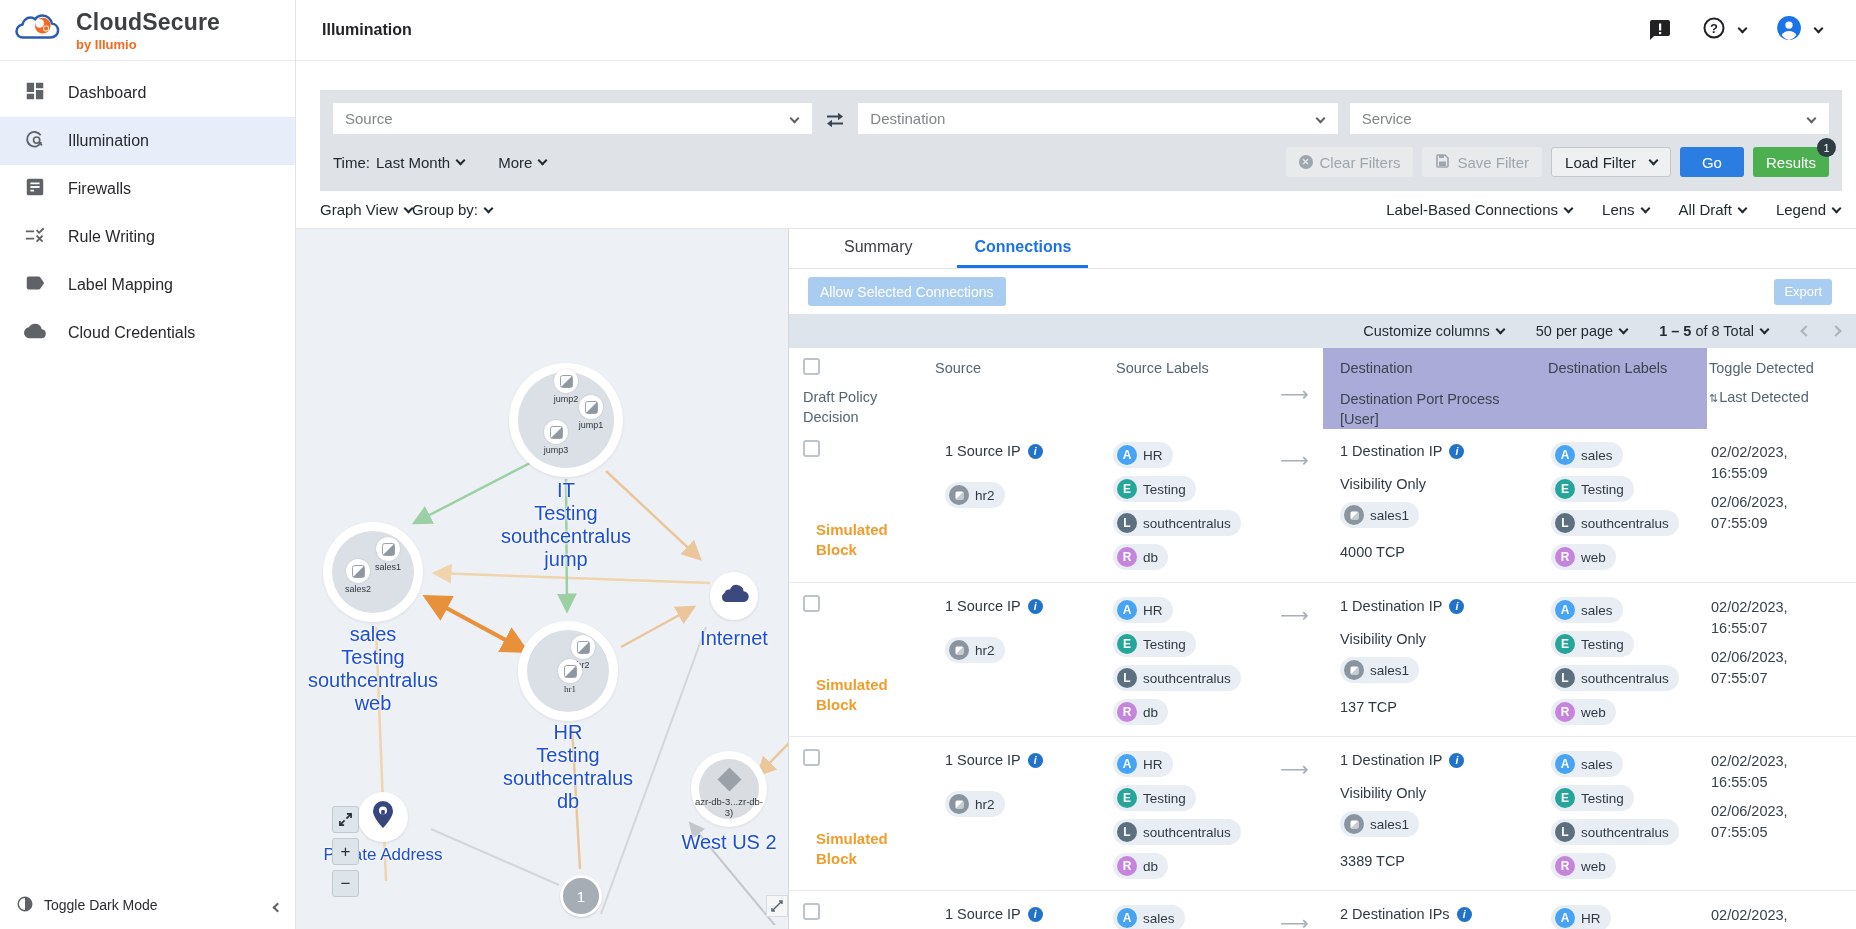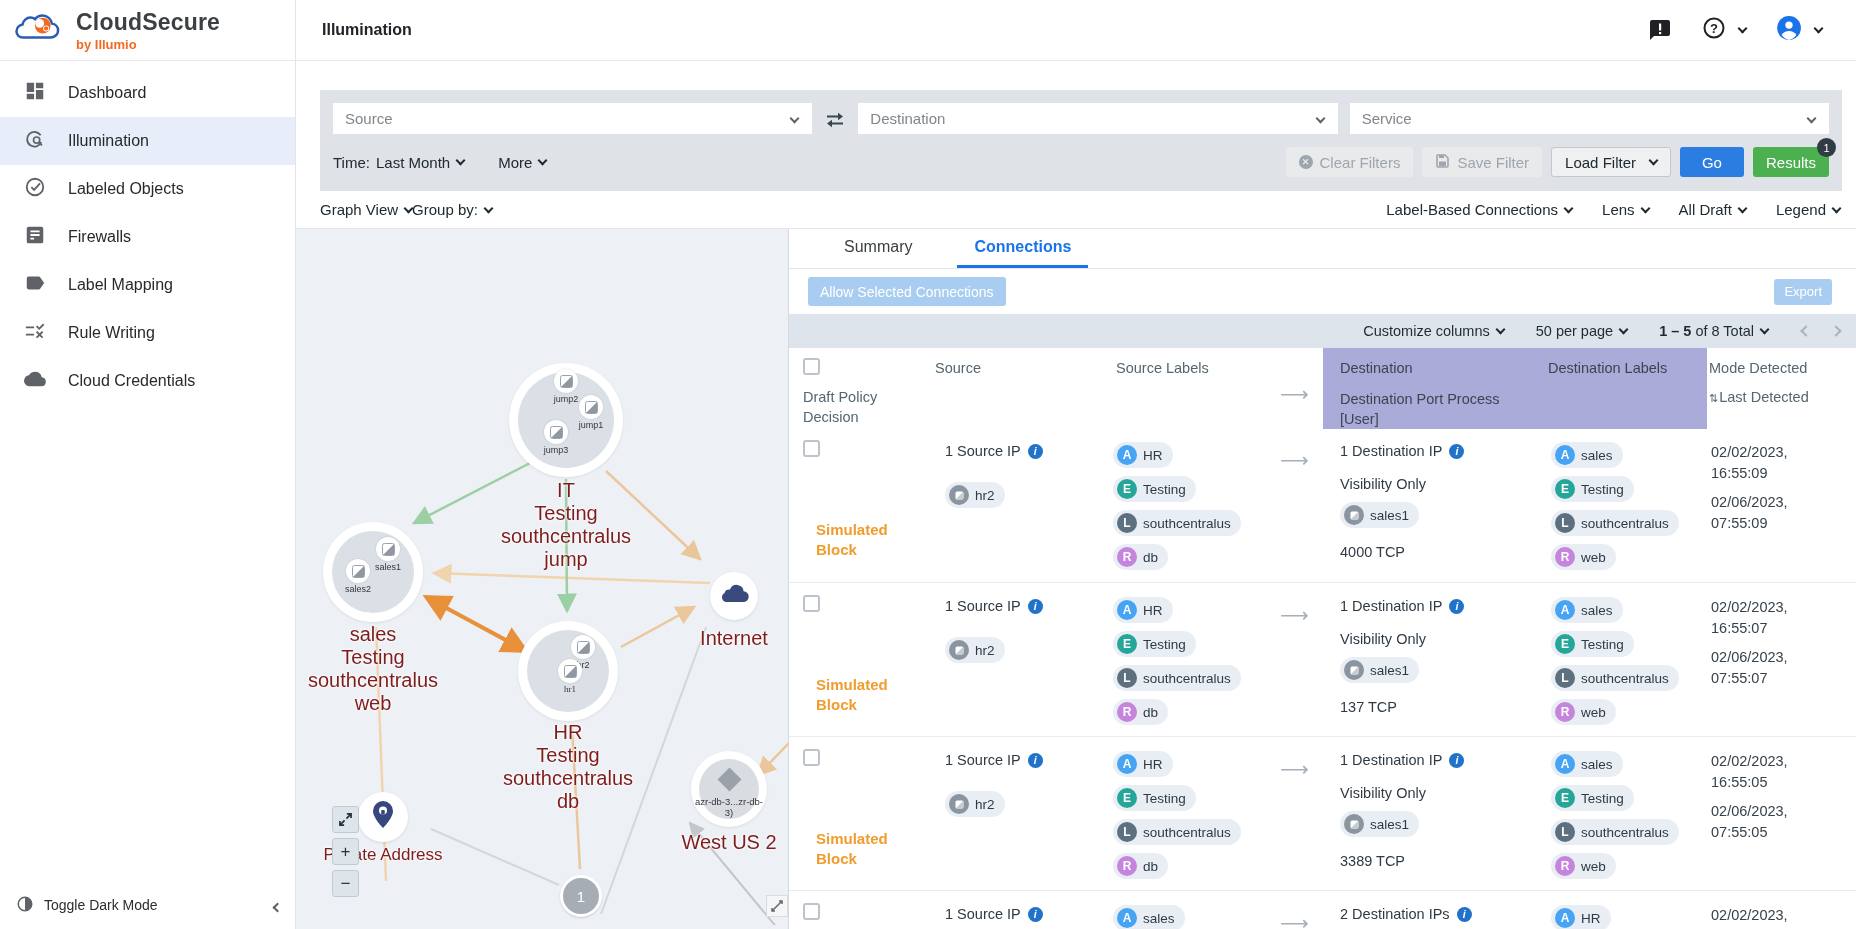--- a/index.html
+++ b/index.html
@@ -60,21 +60,21 @@
   
   .content { flex:1; display:flex; min-height:0; }
   .graph-pane { width:493px; flex:none; background:#edf1f5; position:relative; overflow:hidden; border-right:1px solid #d5d9dd; }
   .edges { position:absolute; inset:0; }
 
   .gnode { position:absolute; border-radius:50%; background:#fff; box-shadow:0 1px 3px rgba(0,0,0,.08); }
   .gnode .inner { position:absolute; inset:9px; border-radius:50%; background:#dbe0e6; }
   .gmember { position:absolute; width:48px; display:flex; flex-direction:column; align-items:center; }
   .gm-icon { width:24px; height:24px; border-radius:50%; background:#fff; display:flex; align-items:center; justify-content:center; box-shadow:0 0 2px rgba(0,0,0,.15); }
   .gm-label { font-size:9px; color:#33383d; margin-top:1px; }
-  .glabel { position:absolute; text-align:center; font-size:20px; line-height:23px; color:#7f1d1d; text-shadow:0 0 3px #fff,0 0 3px #fff; }
+  .glabel { position:absolute; text-align:center; font-size:20px; line-height:23px; color:#1d4ed8; text-shadow:0 0 3px #fff,0 0 3px #fff; }
   .glabel.small { font-size:17px; line-height:20px; }
   .simple-node { position:absolute; border-radius:50%; background:#fff; box-shadow:0 1px 3px rgba(0,0,0,.1); display:flex; align-items:center; justify-content:center; }
   .diamond { width:17px; height:17px; background:#9aa1a8; transform:rotate(45deg); }
   .west-inner-label { position:absolute; width:100%; text-align:center; top:45px; font-size:9.5px; color:#33383d; }
   .cluster { position:absolute; width:42px; height:42px; border-radius:50%; background:#a7adb4; border:3px solid #fff; color:#fff; font-size:15px; display:flex; align-items:center; justify-content:center; box-shadow:0 1px 2px rgba(0,0,0,.15); }
   .zoombtn { position:absolute; left:36px; width:27px; height:27px; background:#dde4ea; border:1px solid #c2cad1; border-radius:3px; color:#26323c; display:flex; align-items:center; justify-content:center; font-size:17px; line-height:1; z-index:5; }
   .resize-handle { position:absolute; left:470px; top:666px; width:22px; height:22px; background:#f4f6f8; border:1px solid #d8dcdf; display:flex; align-items:center; justify-content:center; z-index:5; }
 
   
   .table-pane { flex:1; min-width:0; background:#fff; display:flex; flex-direction:column; overflow:hidden; }
@@ -157,43 +157,36 @@
       </div>
       <div class="nav-item active">
         <span><svg width="22" height="22" viewBox="0 0 24 24" fill="none" stroke="#5f6368">
               <path d="M18.2 8a8 8 0 1 0 .6 7.4" stroke-width="2"></path>
               <circle cx="13.8" cy="13.2" r="3.4" stroke-width="1.8"></circle>
               <line x1="16.3" y1="15.7" x2="19.6" y2="19" stroke-width="2"></line>
             </svg></span>
         <span>Illumination</span>
       </div>
       <div class="nav-item">
-        <span><svg width="22" height="22" viewBox="0 0 24 24" fill="none" stroke="#5f6368" stroke-width="2">
-              <circle cx="12" cy="12" r="9"></circle>
-              <path d="M8 12.2l3 3L17.5 8"></path>
-            </svg></span>
-        <span>Labeled Objects</span>
-      </div>
-      <div class="nav-item">
         <span><svg width="22" height="22" viewBox="0 0 24 24" fill="#5f6368">
               <path d="M19 3H5a2 2 0 0 0-2 2v14a2 2 0 0 0 2 2h14a2 2 0 0 0 2-2V5a2 2 0 0 0-2-2zm-8 14H7v-2h4v2zm6-4H7v-2h10v2zm0-4H7V7h10v2z"></path>
             </svg></span>
         <span>Firewalls</span>
       </div>
       <div class="nav-item">
         <span><svg width="22" height="22" viewBox="0 0 24 24" fill="#5f6368">
+              <path d="M16.54 11L13 7.46l1.41-1.41 2.12 2.12 4.24-4.24 1.42 1.41L16.54 11zM11 7H2v2h9V7zm10 6.41L19.59 12 17 14.59 14.41 12 13 13.41 15.59 16 13 18.59 14.41 20 17 17.41 19.59 20 21 18.59 18.41 16 21 13.41zM11 15H2v2h9v-2z"></path>
+            </svg></span>
+        <span>Rule Writing</span>
+      </div>
+      <div class="nav-item">
+        <span><svg width="22" height="22" viewBox="0 0 24 24" fill="#5f6368">
               <path d="M17.63 5.84A2 2 0 0 0 16 5L5 5.01A2 2 0 0 0 3 7v10a2 2 0 0 0 2 2L16 19a2 2 0 0 0 1.63-.84L22 12l-4.37-6.16z"></path>
             </svg></span>
         <span>Label Mapping</span>
-      </div>
-      <div class="nav-item">
-        <span><svg width="22" height="22" viewBox="0 0 24 24" fill="#5f6368">
-              <path d="M16.54 11L13 7.46l1.41-1.41 2.12 2.12 4.24-4.24 1.42 1.41L16.54 11zM11 7H2v2h9V7zm10 6.41L19.59 12 17 14.59 14.41 12 13 13.41 15.59 16 13 18.59 14.41 20 17 17.41 19.59 20 21 18.59 18.41 16 21 13.41zM11 15H2v2h9v-2z"></path>
-            </svg></span>
-        <span>Rule Writing</span>
       </div>
       <div class="nav-item">
         <span><svg width="22" height="22" viewBox="0 0 24 24" fill="#5f6368">
               <path d="M19.35 10.04A7.49 7.49 0 0 0 12 4 7.5 7.5 0 0 0 5.35 8.04 6 6 0 0 0 6 20h13a5 5 0 0 0 .35-9.96z"></path>
             </svg></span>
         <span>Cloud Credentials</span>
       </div>
     </div>
     <div class="sidebar-footer">
       <span class="sb-toggle">
@@ -553,21 +546,21 @@
           <div class="th th-arrow">⟶</div>
           <div class="th th-dest hl">
             <div>Destination</div>
             <div style="margin-top:11px">Destination Port Process</div>
             <div>[User]</div>
           </div>
           <div class="th th-destlbl hl">
               <div>Destination Labels</div>
             </div>
           <div class="th th-det">
-            <div>Mode Detected</div>
+            <div>Toggle Detected</div>
             <div style="margin-top:9px"><span class="sorticon">⇅</span><span>Last Detected</span></div>
           </div>
         </div>
 
         <div>
             <div class="grid crow">
               <div class="cc c-first"><span class="cbx"></span><div class="policy">
                   <div>Simulated</div>
                   <div>Block</div>
                 </div></div>

